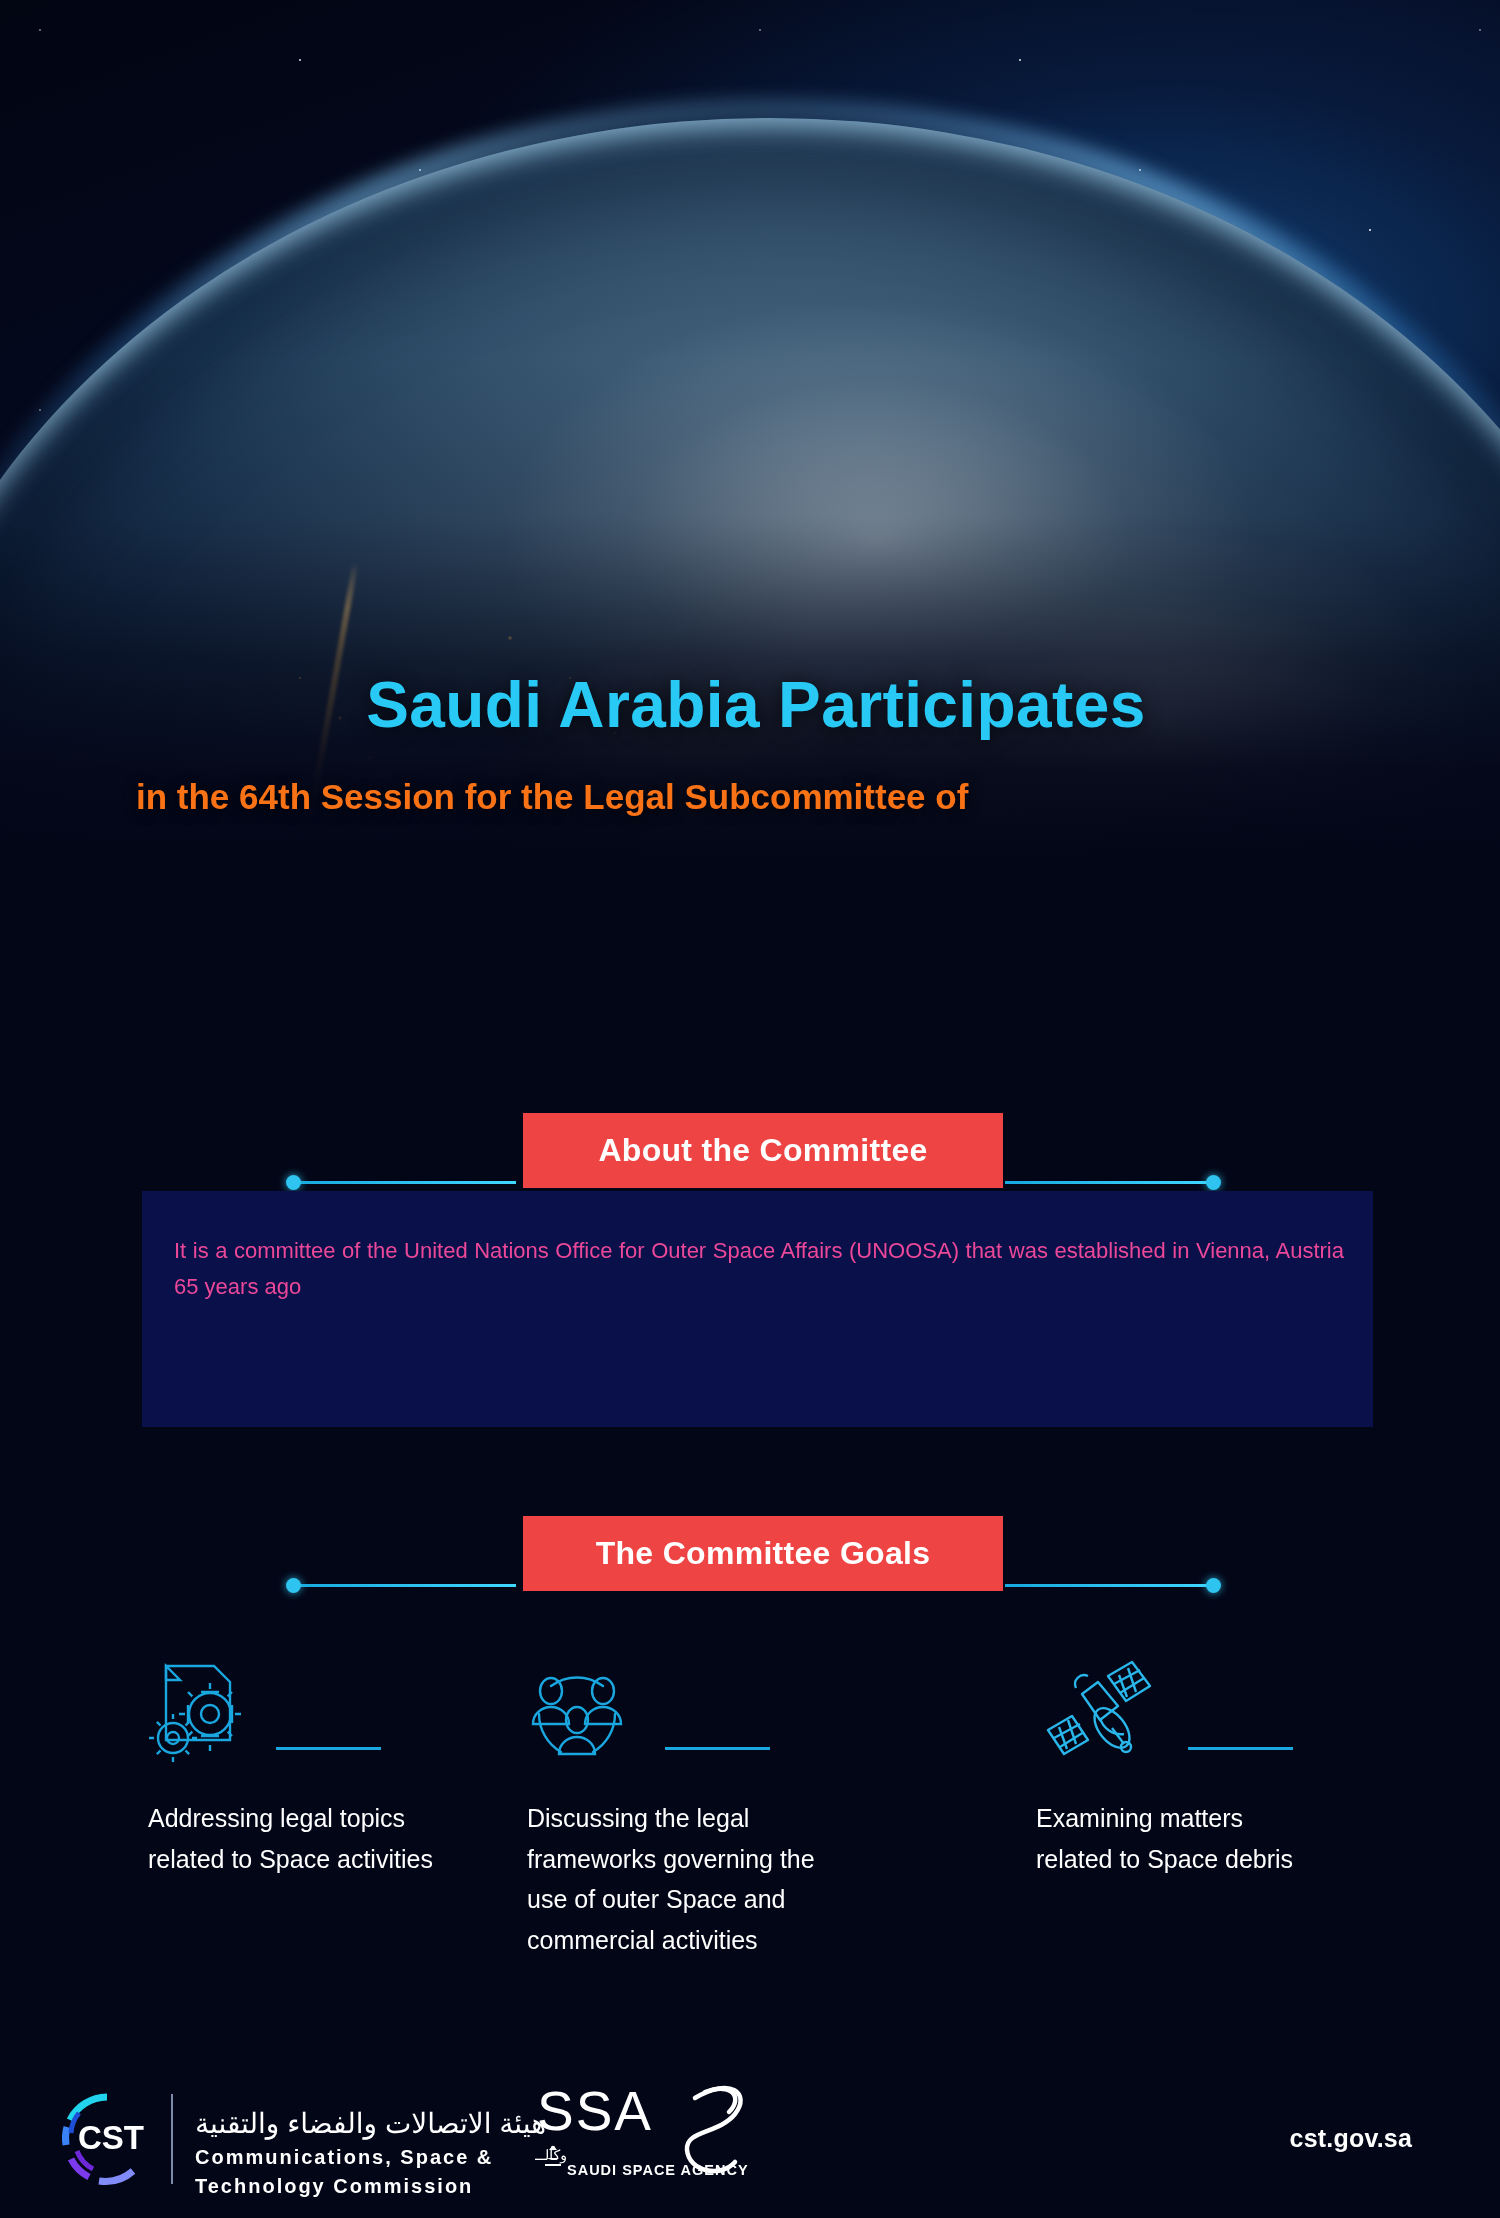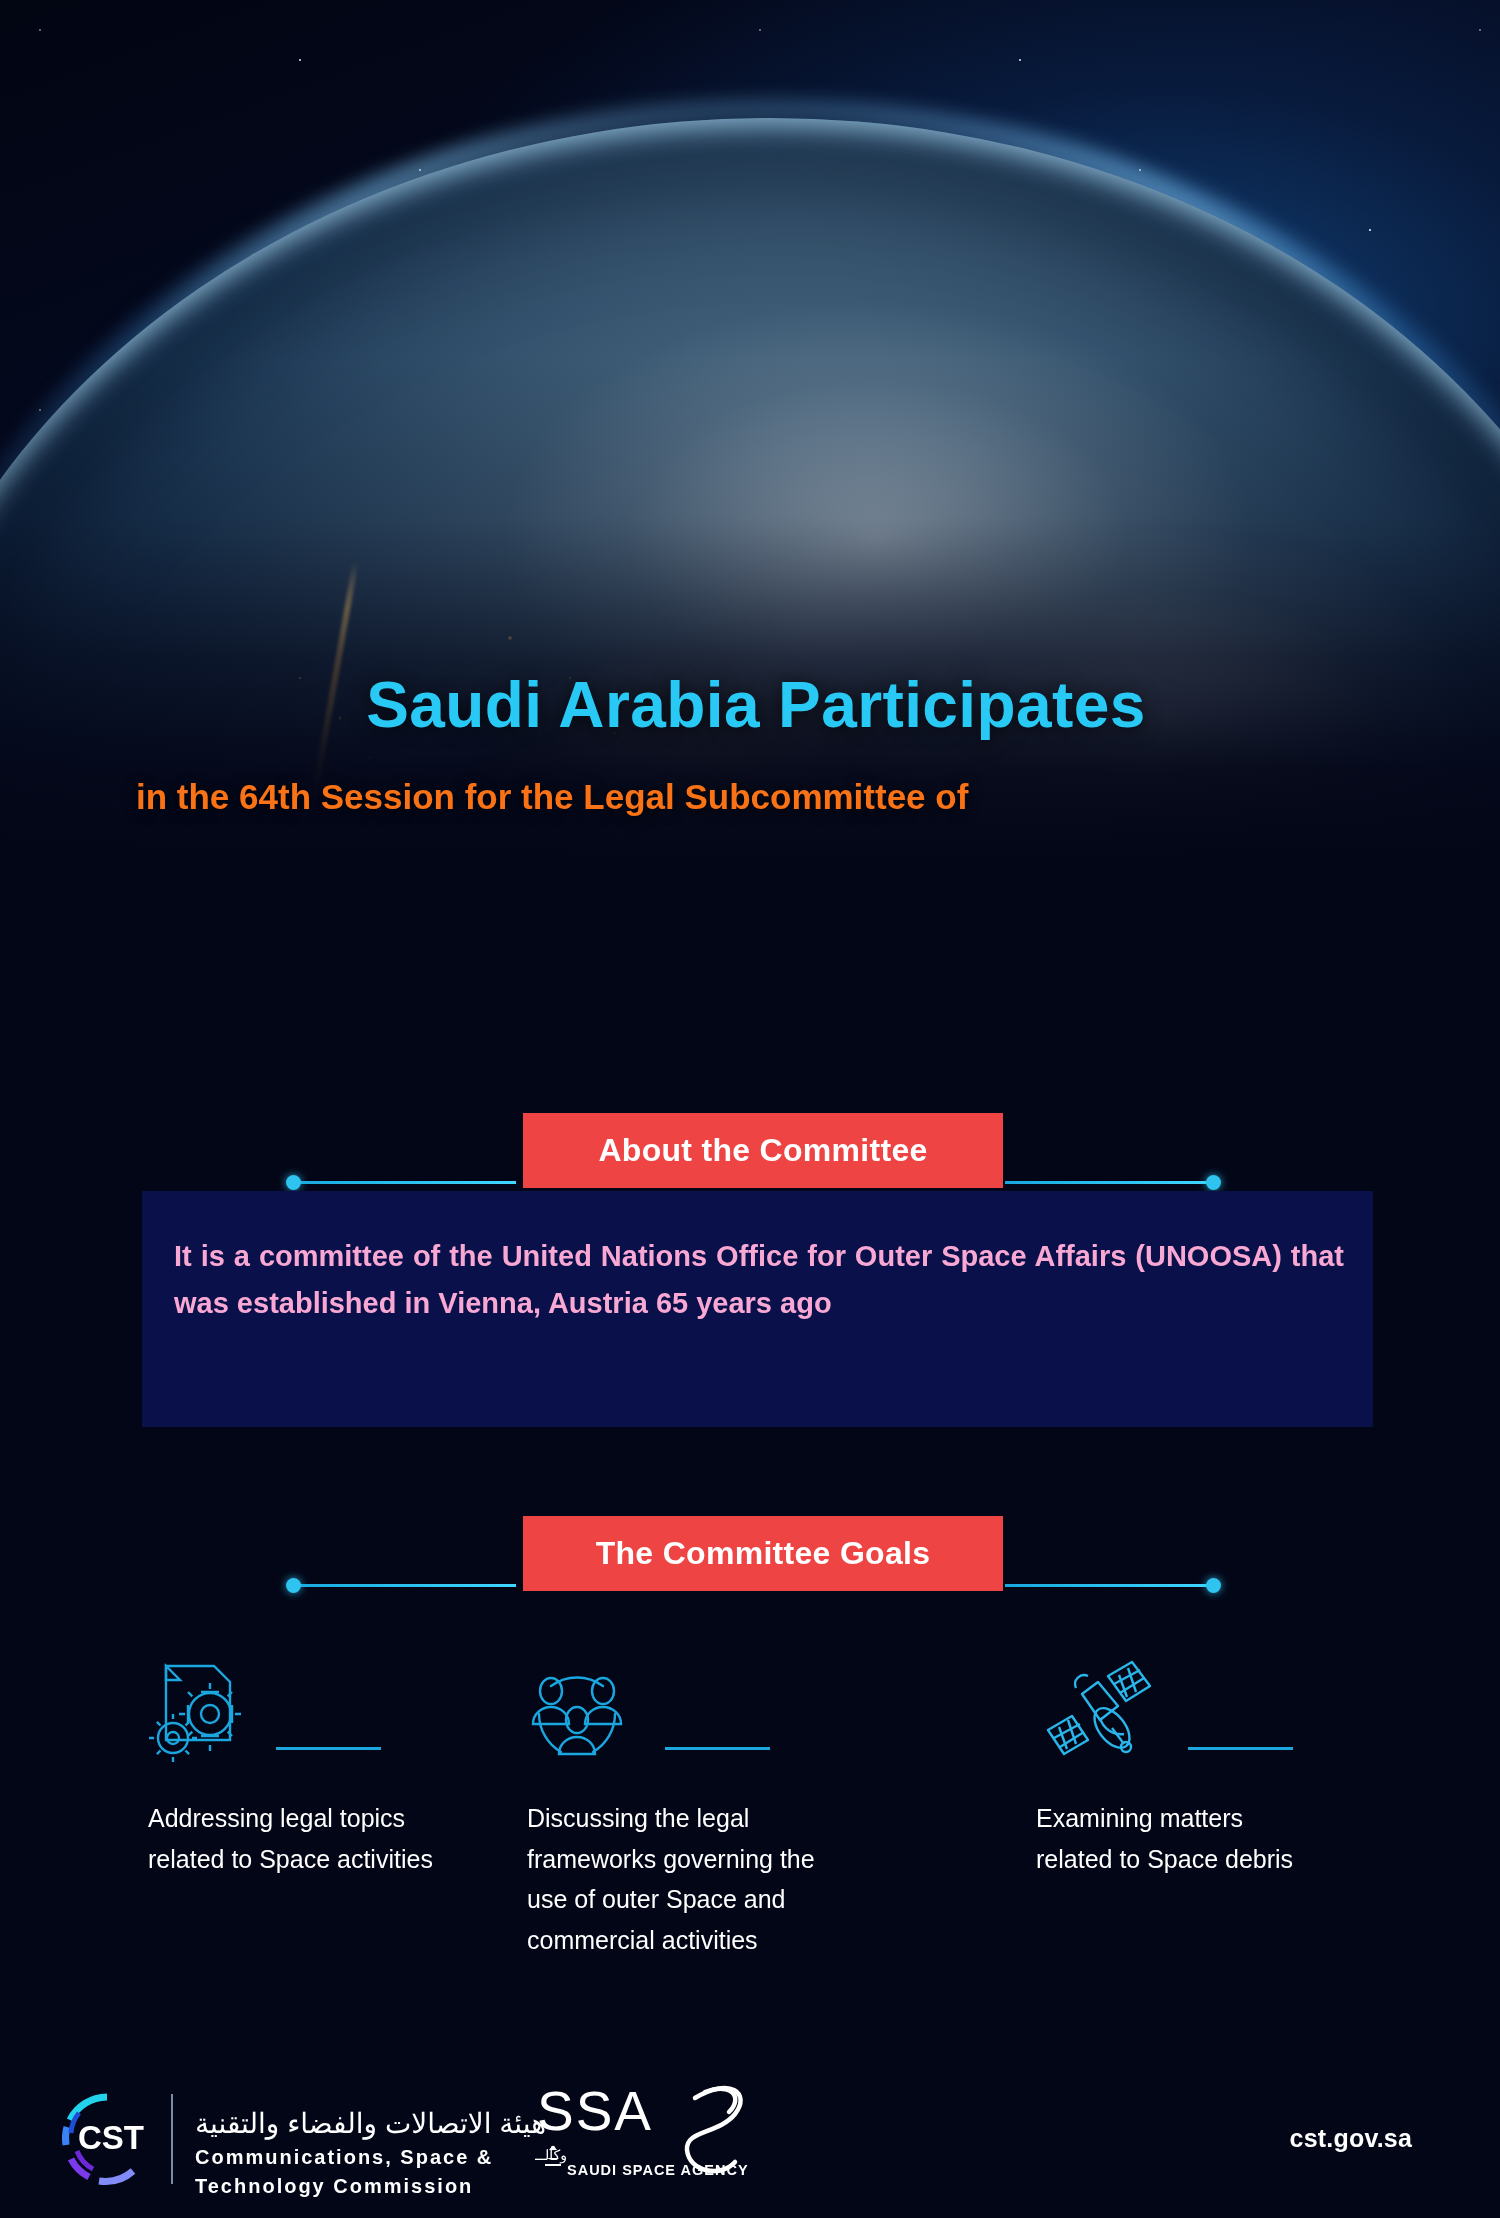--- a/index.html
+++ b/index.html
@@ -204,26 +204,25 @@
   .about-box {
     position:absolute;
     left:142px; top:1191px;
     width:1231px; height:236px;
     background:#0a1049;
   }
   .about-text {
     position:absolute;
     left:32px; top:42px;
     width:1170px;
-    color:#f9a8d4;
-    font-size:29px;
+    color:#ec4899;
+    font-size:22px;
     line-height:1.62;
     text-align:justify;
     text-align-last:left;
-    font-weight:bold;
   }
 
   
   .goals {
     position:absolute;
     left:0; top:1650px;
     width:1500px;
   }
   .goal {
     position:absolute;

